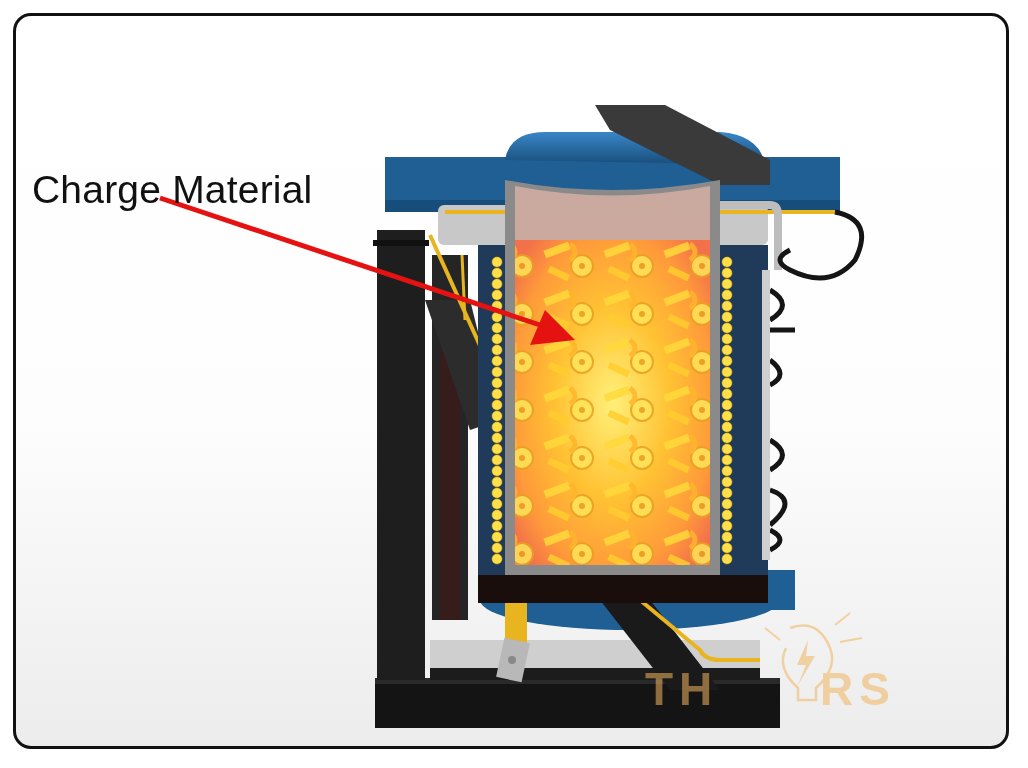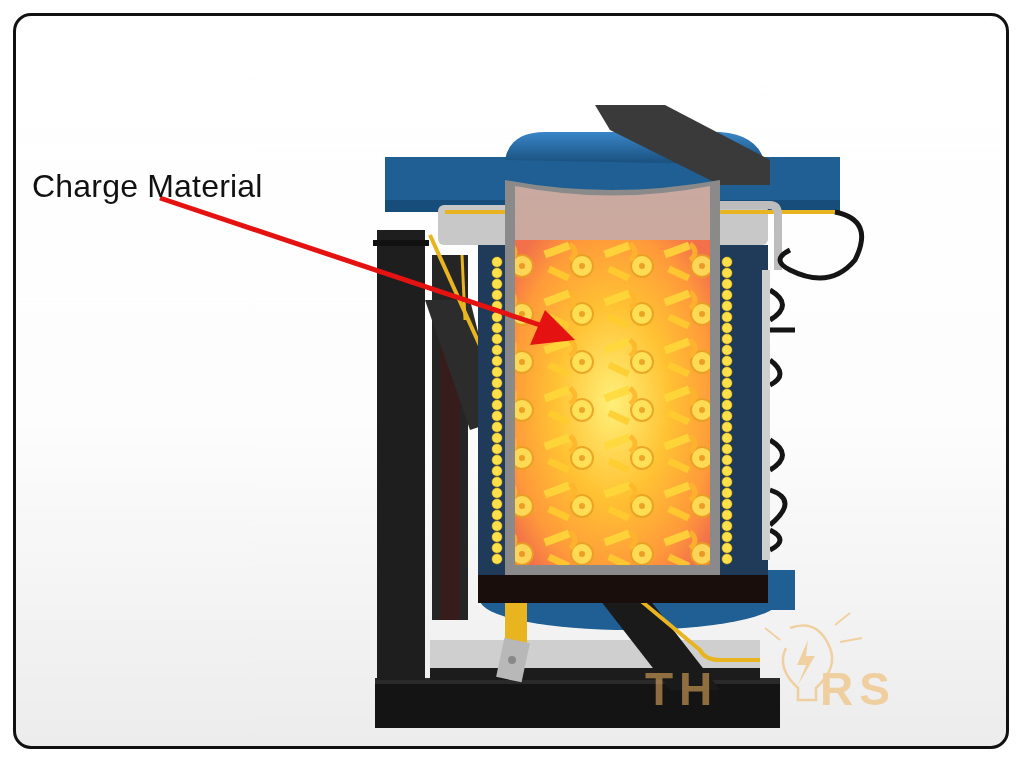--- a/index.html
+++ b/index.html
@@ -4,21 +4,21 @@
 <style>
   html, body { margin: 0; padding: 0; background: #ffffff; }
   body { width: 1028px; height: 768px; position: relative; overflow: hidden; font-family: "Liberation Sans", sans-serif; }
   .frame {
     position: absolute; left: 13px; top: 13px; width: 996px; height: 736px;
     border: 3px solid #111; border-radius: 18px; box-sizing: border-box;
     background: linear-gradient(180deg, #ffffff 0%, #fdfdfd 55%, #ececec 100%);
     overflow: hidden;
   }
   .label {
-    position: absolute; left: 32px; top: 168px; font-size: 32px; color: #111;
+    position: absolute; left: 32px; top: 168px; font-size: 39px; color: #111;
     letter-spacing: 0.2px; white-space: nowrap;
   }
   svg.scene { position: absolute; left: 0; top: 0; }
 </style>
 </head>
 <body>
 
 <div class="frame"></div>
 
 <svg class="scene" width="1028" height="768" viewBox="0 0 1028 768">

